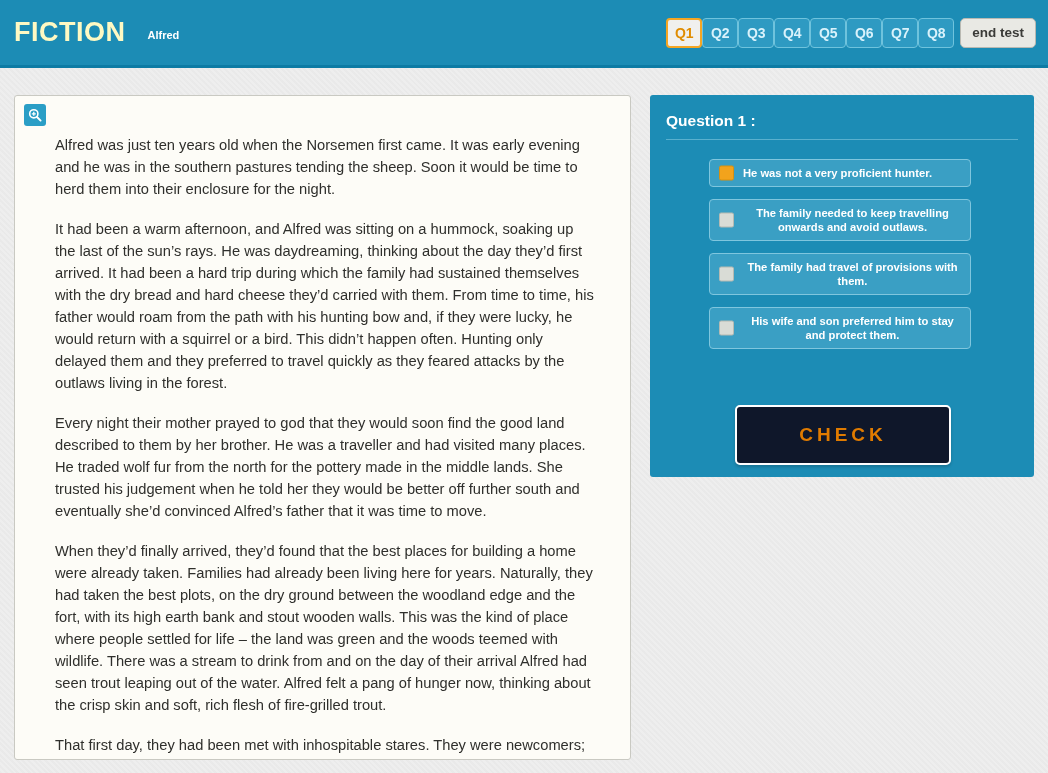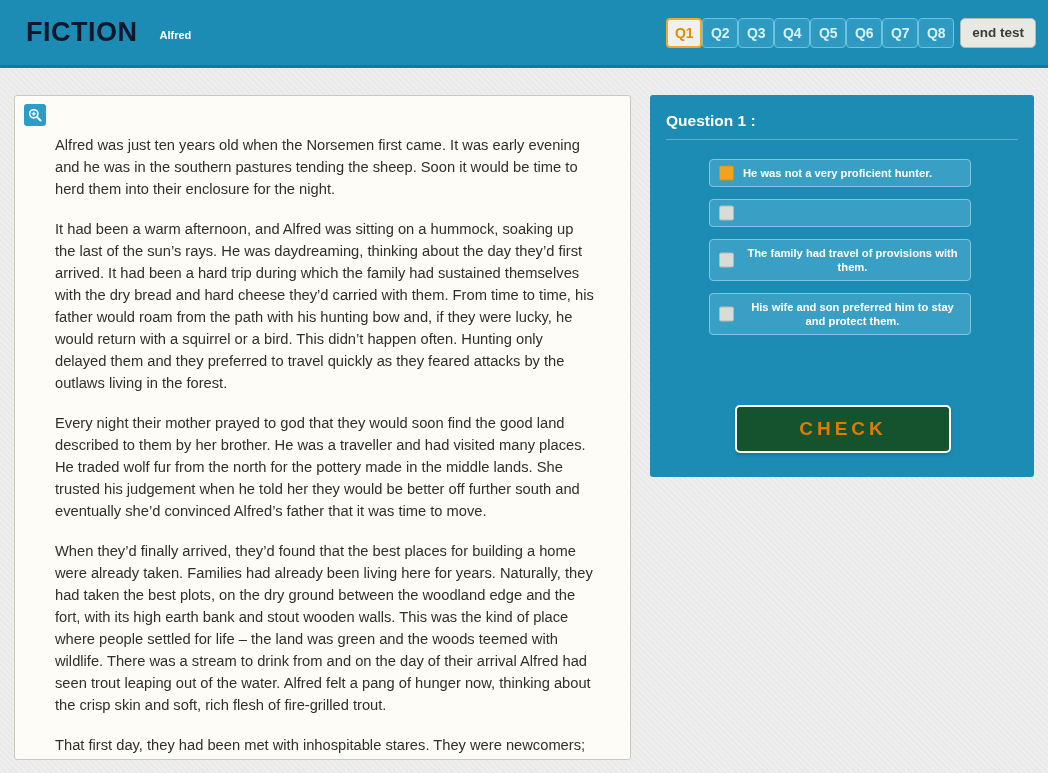--- a/index.html
+++ b/index.html
@@ -19,25 +19,25 @@
   .topbar {
     position: absolute;
     top: 0; left: 0;
     width: 1048px; height: 68px;
     background: #1c8cb5;
     border-bottom: 3px solid #0d7ba4;
     display: flex;
     align-items: center;
   }
   .brand {
-    color: #0f172a;
+    color: #fef9c3;
     font-size: 27px;
     font-weight: bold;
     letter-spacing: 0.5px;
-    margin-left: 26px;
+    margin-left: 14px;
   }
   .doc-title {
     color: #ffffff;
     font-size: 11px;
     font-weight: bold;
     margin-left: 22px;
     padding-top: 5px;
   }
   .qnav {
     margin-left: auto;
@@ -168,22 +168,22 @@
     border: 1px solid #b6bab2;
     border-radius: 2px;
   }
   .option.selected .box {
     background: #f2a31c;
     border-color: #d8900f;
   }
   .check-btn {
     position: absolute;
     left: 85px; top: 310px;
-    width: 216px; height: 48px;
-    background: #14532d;
+    width: 216px; height: 60px;
+    background: #0f172a;
     border: 2px solid #ffffff;
     border-radius: 5px;
     box-shadow: 0 2px 3px rgba(0,0,0,0.18);
     color: #e07b00;
     font-size: 19px;
     font-weight: bold;
     letter-spacing: 4px;
     display: flex;
     align-items: center;
     justify-content: center;
@@ -233,20 +233,21 @@
     <div class="qnum">Question 1 :</div>
   </div>
 
   <div class="options">
     <div class="option selected">
       <span class="box"></span>
       <span>He was not a very proficient hunter.</span>
     </div>
     <div class="option">
       <span class="box"></span>
+      <span>The family needed to keep travelling onwards and avoid outlaws.</span>
     </div>
     <div class="option">
       <span class="box"></span>
       <span>The family had travel of provisions with them.</span>
     </div>
     <div class="option">
       <span class="box"></span>
       <span>His wife and son preferred him to stay and protect them.</span>
     </div>
   </div>

